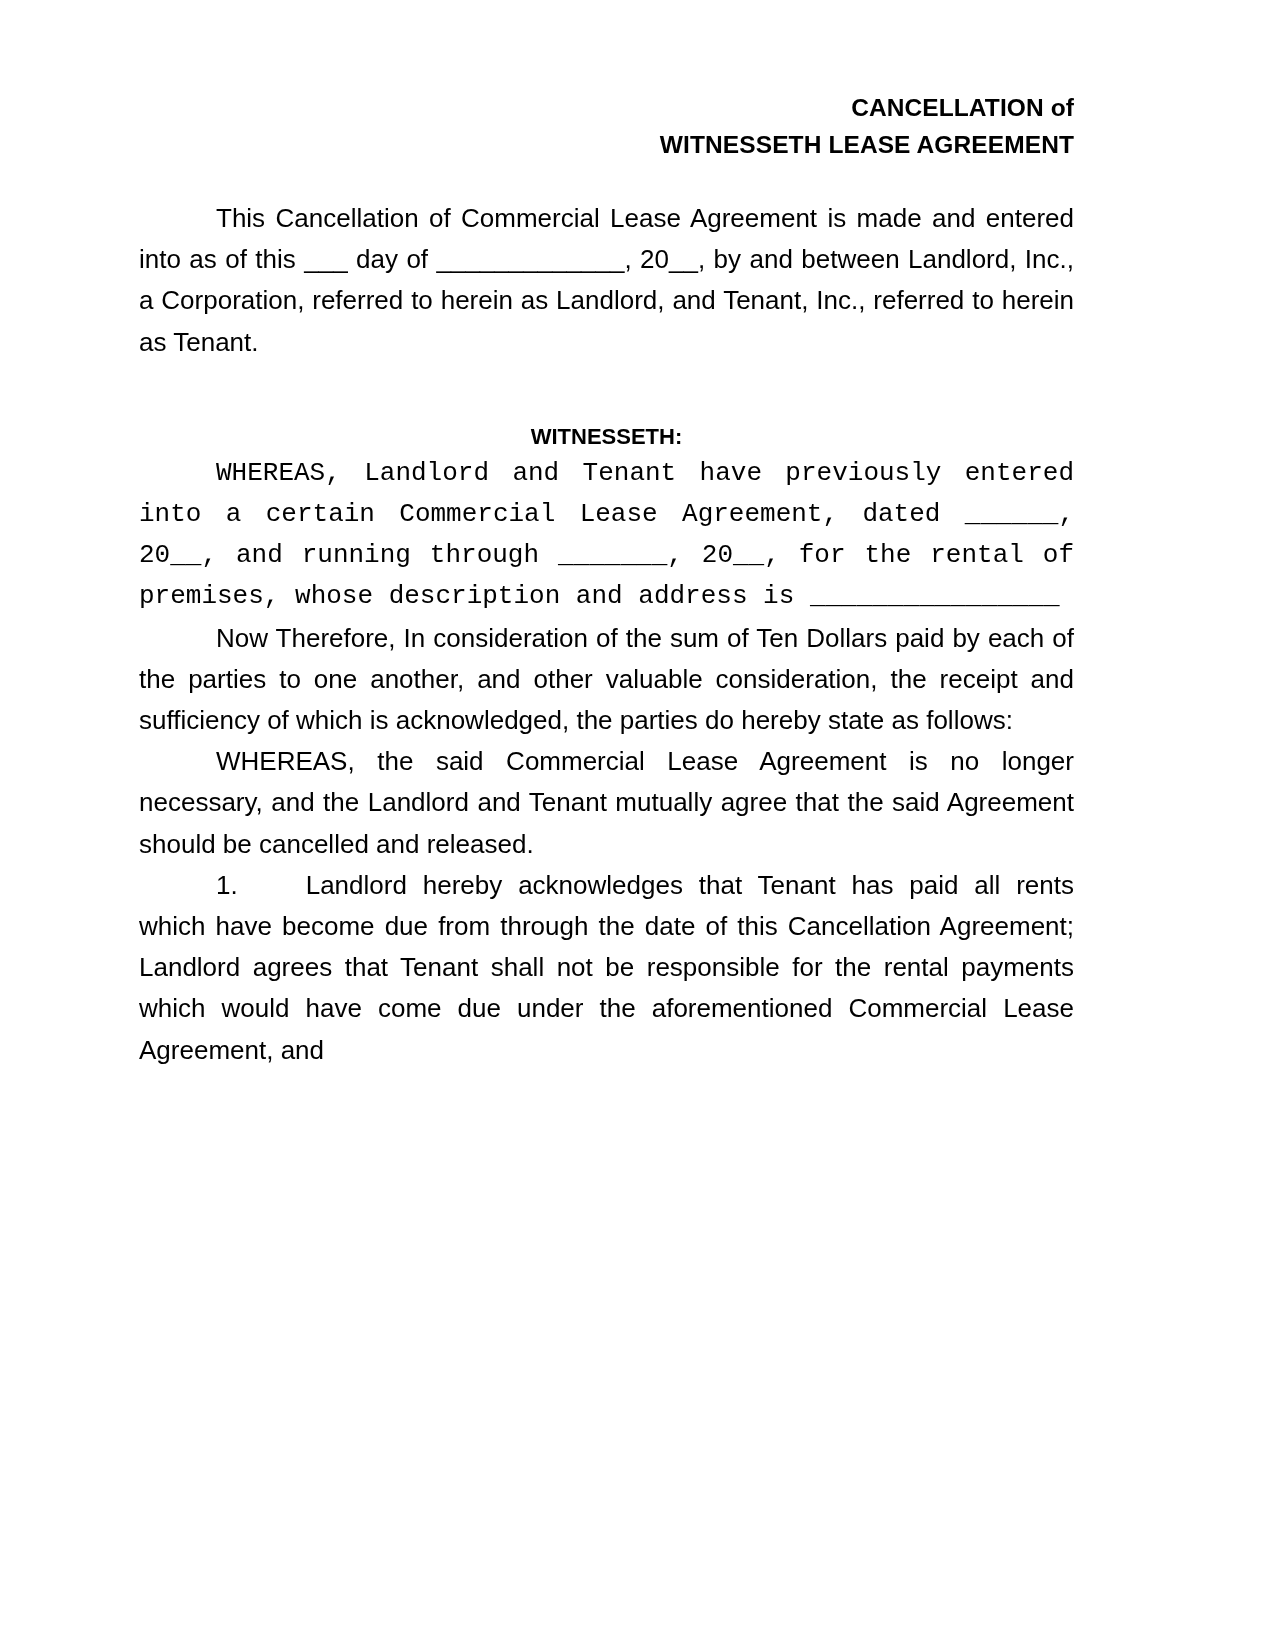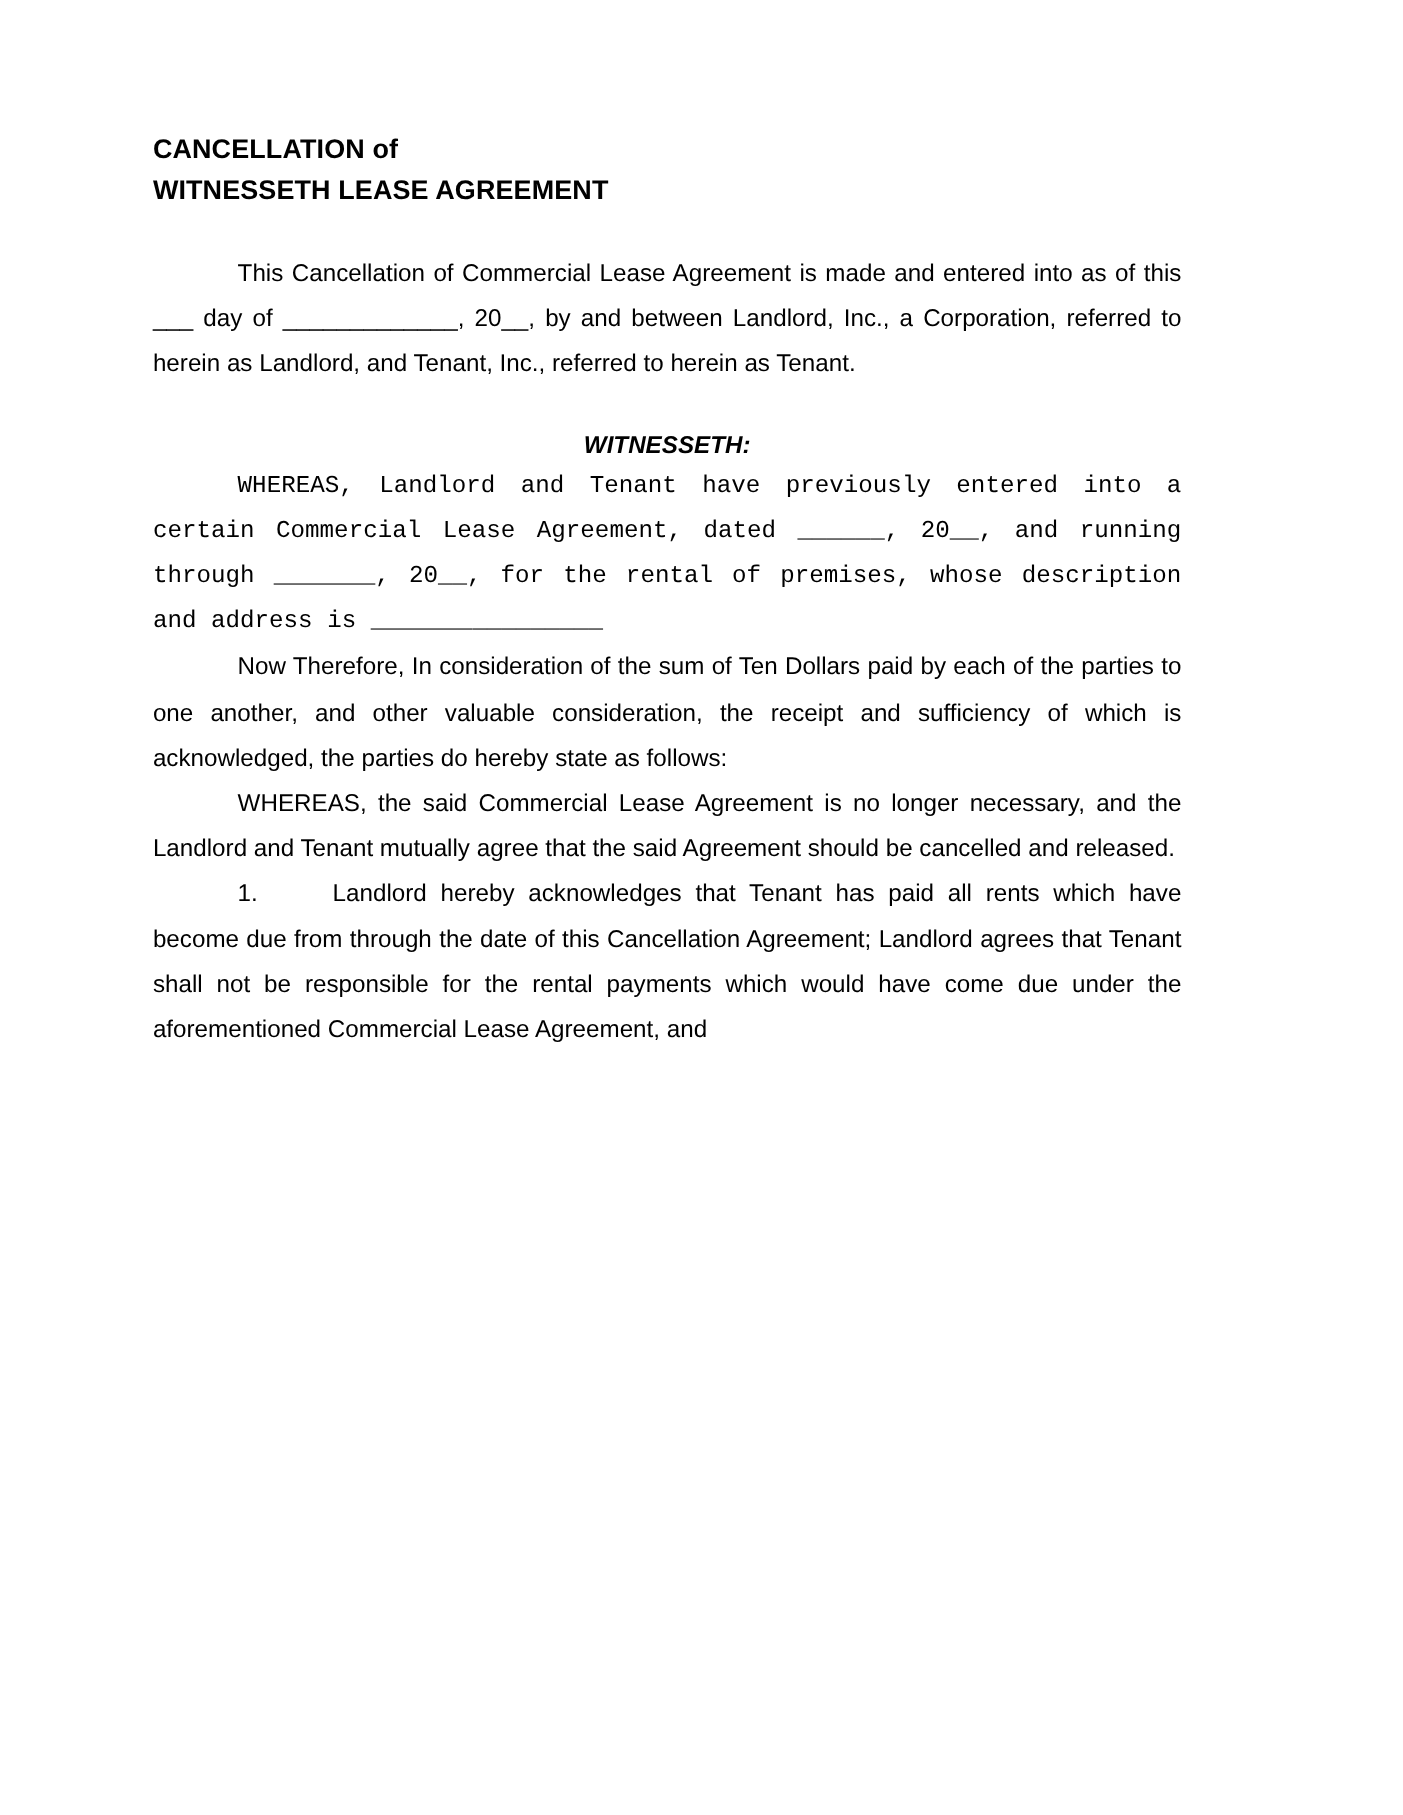--- a/index.html
+++ b/index.html
@@ -21,39 +21,38 @@
     box-sizing: border-box;
     overflow: hidden;
   }
   .content {
     position: absolute;
     left: 139px;
     top: 0;
     width: 935px;
   }
   .title-block {
-    padding-top: 118px;
-    text-align: left;
+    padding-top: 89px;
+    text-align: right;
   }
   .doc-title-line {
     font-size: 24.5px;
     font-weight: bold;
     line-height: 37px;
     letter-spacing: 0.1px;
   }
   .witnesseth {
     text-align: center;
     font-size: 22px;
     font-weight: bold;
     line-height: 32px;
-    margin-top: 38px;
-    font-style: italic;
+    margin-top: 58px;
   }
   p.body-par {
-    font-size: 22px;
+    font-size: 26px;
     line-height: 41.2px;
     text-align: justify;
     text-justify: inter-word;
     margin: 0;
     hyphens: none;
     -webkit-hyphens: none;
   }
   .indent {
     display: inline-block;
     width: 77px;

